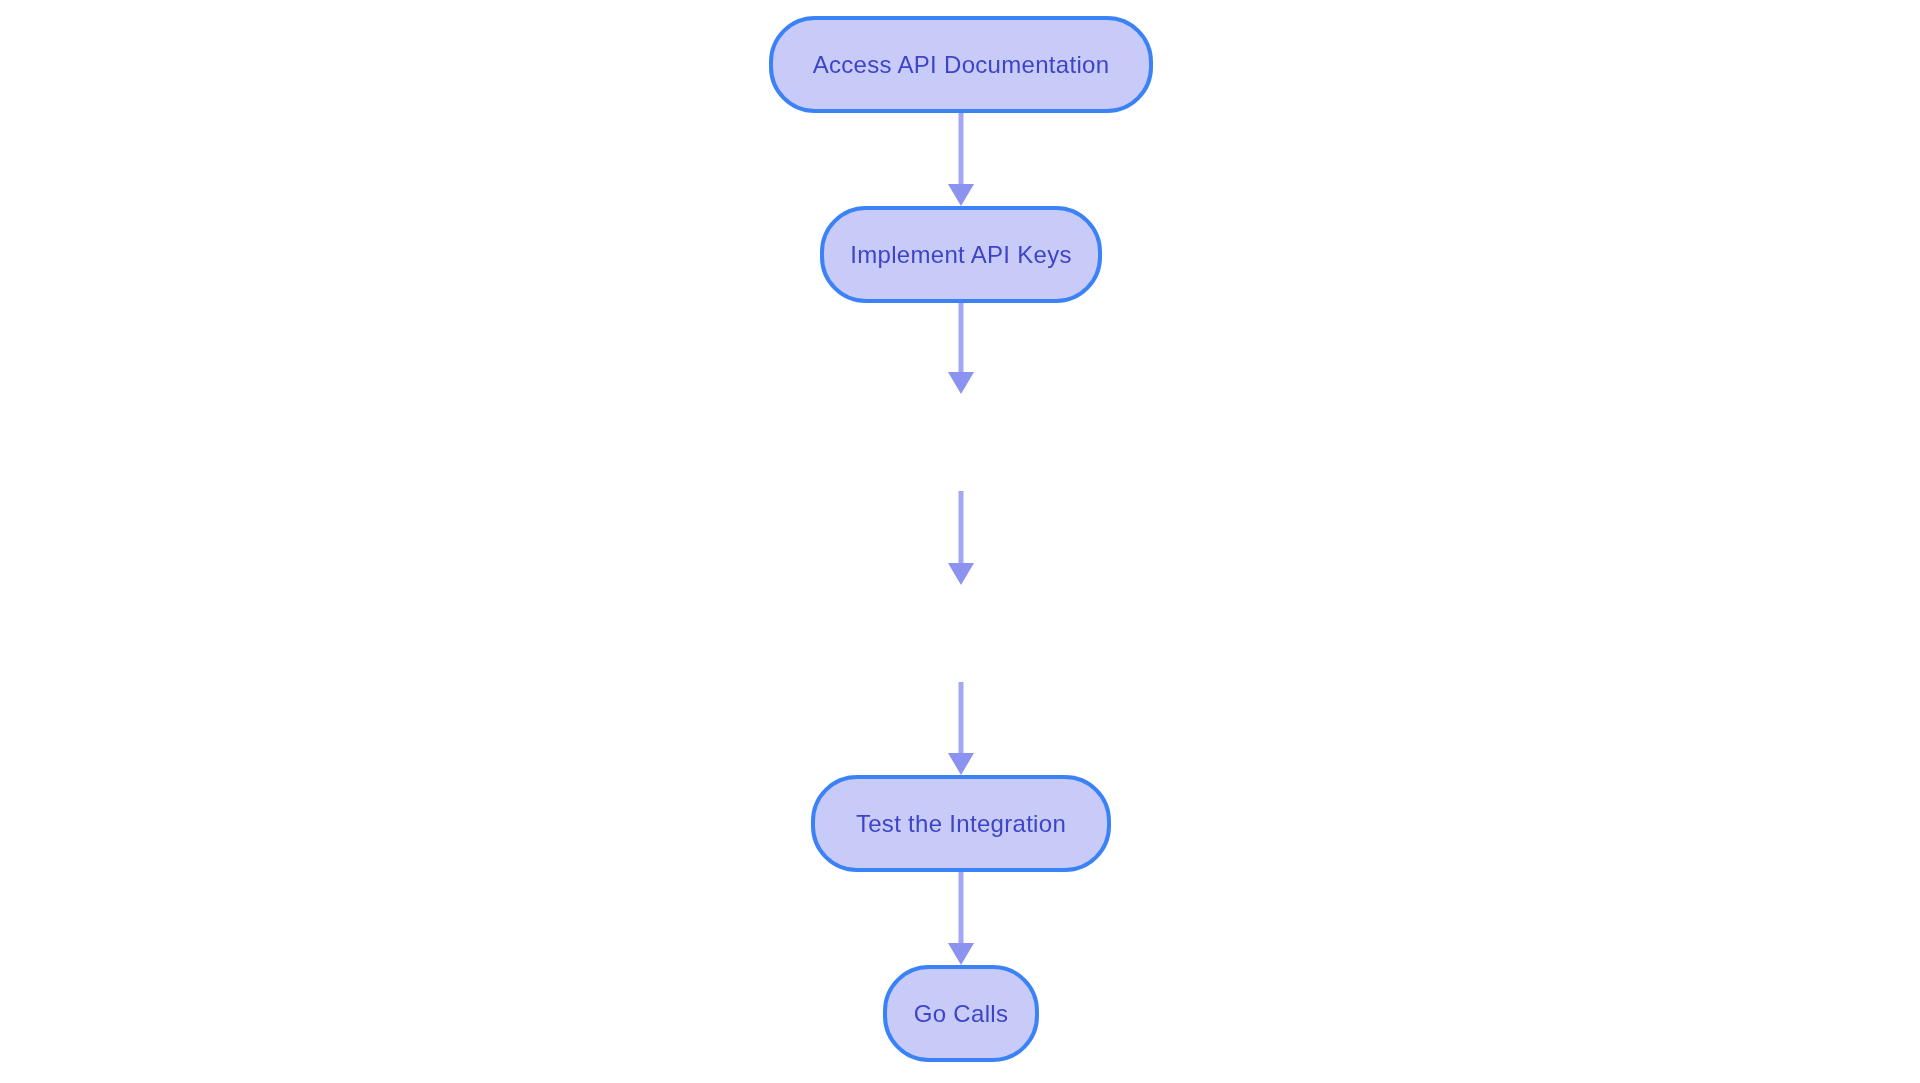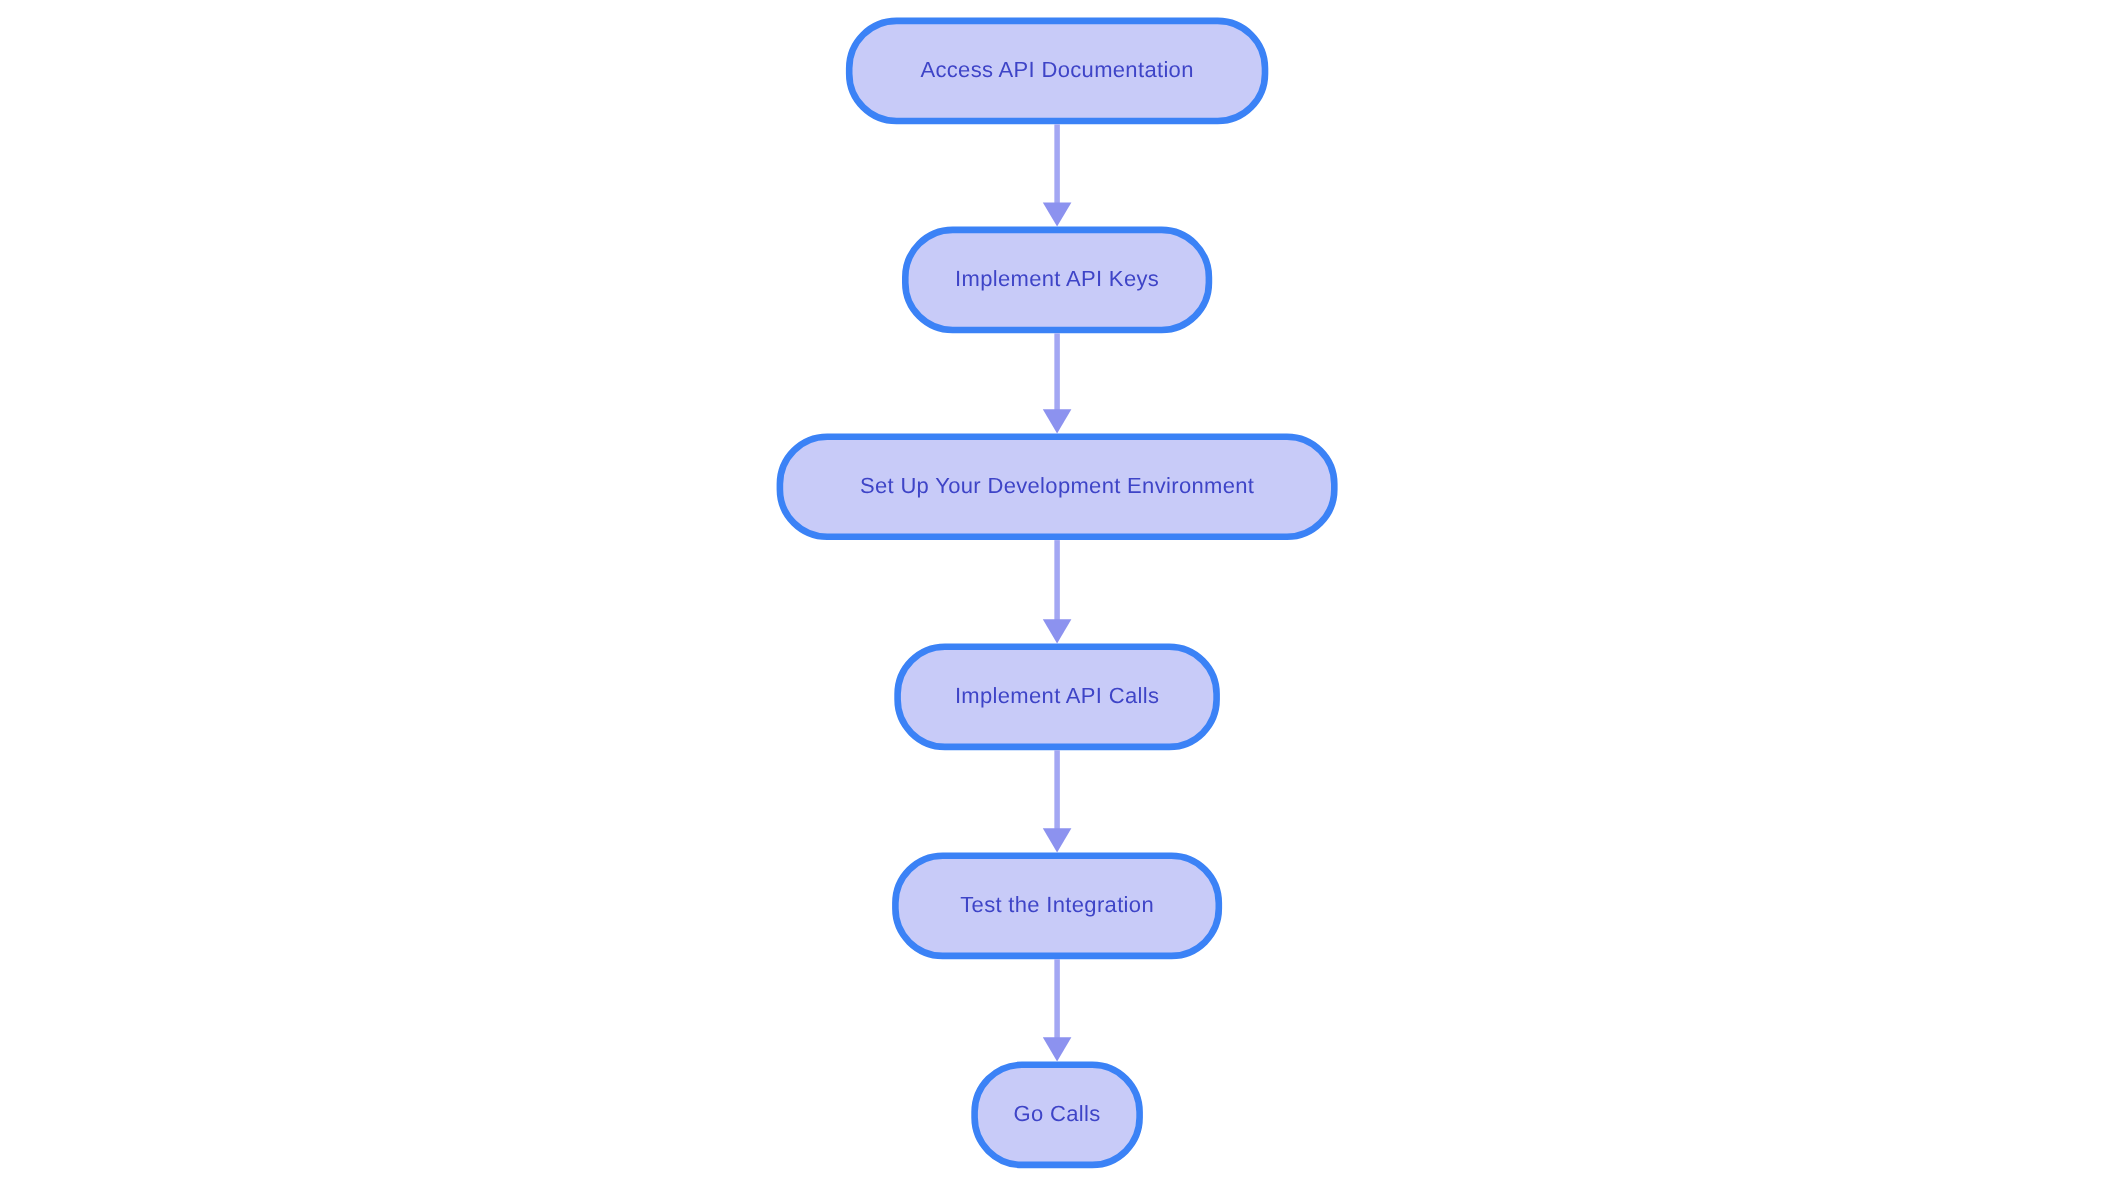--- a/index.html
+++ b/index.html
@@ -13,24 +13,24 @@
     position: relative;
     width: 1920px; height: 1083px;
     background: #ffffff;
   }
   .node {
     position: absolute;
     display: flex;
     align-items: center;
     justify-content: center;
     background: #c8cbf8;
-    border: 6px solid #3b82f6;
+    border: 4px solid #3b82f6;
     border-radius: 46px;
     color: #3e44c7;
-    font-size: 20px;
+    font-size: 24px;
     letter-spacing: 0.3px;
     white-space: nowrap;
     text-align: center;
   }
   .arrow {
     position: absolute;
     width: 26px;
   }
   .arrow .stem {
     position: absolute;
@@ -67,32 +67,26 @@
 
   <div class="node" style="left:820px; top:206px; width:282px; height:97px;">
     <span>Implement API Keys</span>
   </div>
 
   <div class="arrow" style="left:948px; top:303px; height:91px;">
     <div class="stem"></div>
     <div class="head"></div>
   </div>
 
-  <div class="node" style="left:706px; top:394px; width:510px; height:97px;">
-    <span>Set Up Your Development Environment</span>
-  </div>
 
   <div class="arrow" style="left:948px; top:491px; height:94px;">
     <div class="stem"></div>
     <div class="head"></div>
   </div>
 
-  <div class="node" style="left:813px; top:585px; width:296px; height:97px;">
-    <span>Implement API Calls</span>
-  </div>
 
   <div class="arrow" style="left:948px; top:682px; height:93px;">
     <div class="stem"></div>
     <div class="head"></div>
   </div>
 
   <div class="node" style="left:811px; top:775px; width:300px; height:97px;">
     <span>Test the Integration</span>
   </div>
 

